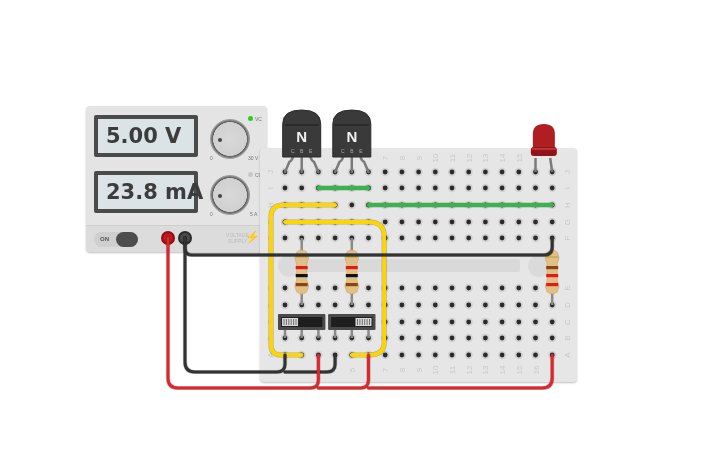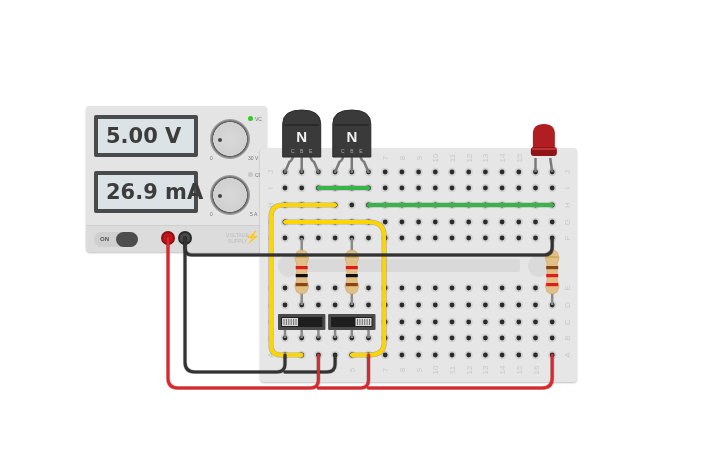--- a/index.html
+++ b/index.html
@@ -23,21 +23,21 @@
   .bb-channel-cap { position: absolute; top: 107px; width: 22px; height: 22px; border-radius: 50%; background: #dadada; }
   svg text { font-family: "Liberation Sans", sans-serif; }
 </style>
 </head>
 <body>
 
 <div id="stage">
 
   <div class="psu">
     <div class="display" style="top:9px;">5.00 V</div>
-    <div class="display" style="top:65px;">26.9 mA</div>
+    <div class="display" style="top:65px;">23.8 mA</div>
 
     <div class="knob" style="left:124px; top:13px;">
         <div class="dot"></div>
       </div>
     <div class="knob" style="left:124px; top:69px;">
         <div class="dot"></div>
       </div>
 
     <div class="ind" id="ind-vc" style="left: 162px; top: 10px; background: rgb(52, 201, 36);"></div>
     <span class="tiny" style="left:169px; top:10px;">VC</span>

